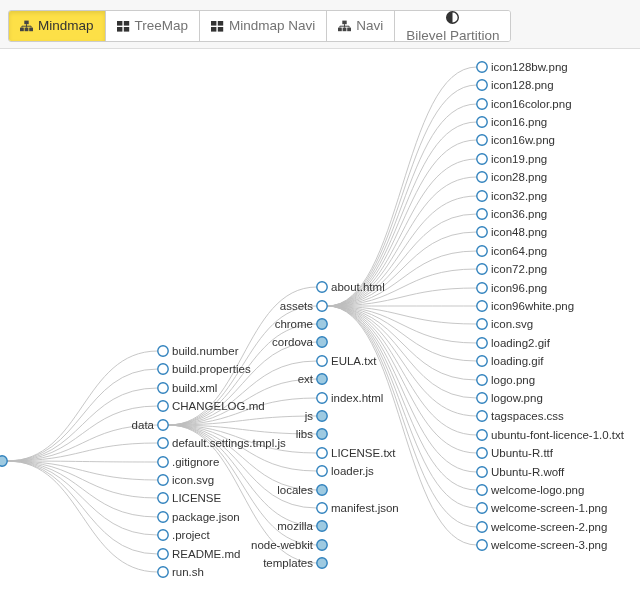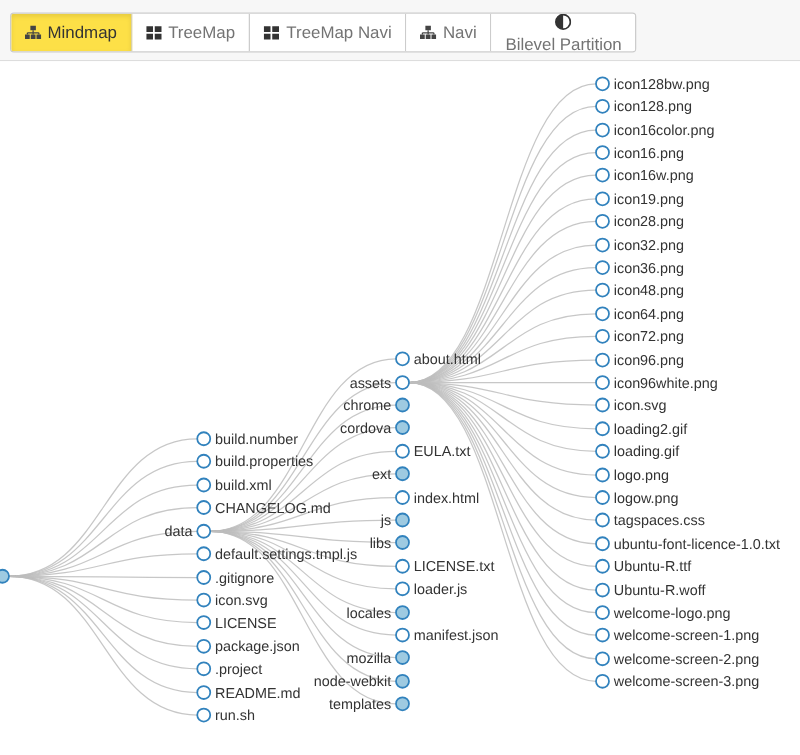--- a/index.html
+++ b/index.html
@@ -127,21 +127,21 @@
         </div>
         <div class="tab">
           <span class="ticon">
             <svg width="13" height="13" viewBox="0 0 13 13">
               <rect x="0" y="1" width="5.4" height="4.6" fill="#333"></rect>
               <rect x="6.8" y="1" width="5.4" height="4.6" fill="#333"></rect>
               <rect x="0" y="7" width="5.4" height="4.6" fill="#333"></rect>
               <rect x="6.8" y="7" width="5.4" height="4.6" fill="#333"></rect>
             </svg>
           </span>
-          <span class="tlabel">TreeMap Navi</span>
+          <span class="tlabel">Mindmap Navi</span>
         </div>
         <div class="tab">
           <span class="ticon">
             <svg width="13" height="13" viewBox="0 0 13 13">
               <rect x="4.3" y="0.6" width="4.4" height="3.6" fill="#444"></rect>
               <path d="M6.5 4.2 V6.2 M1.9 6.2 H11.1 M1.9 6.2 V7.6 M6.5 6.2 V7.6 M11.1 6.2 V7.6" stroke="#444" stroke-width="1" fill="none"></path>
               <rect x="0" y="7.6" width="3.8" height="3.6" fill="#444"></rect>
               <rect x="4.6" y="7.6" width="3.8" height="3.6" fill="#444"></rect>
               <rect x="9.2" y="7.6" width="3.8" height="3.6" fill="#444"></rect>
             </svg>

